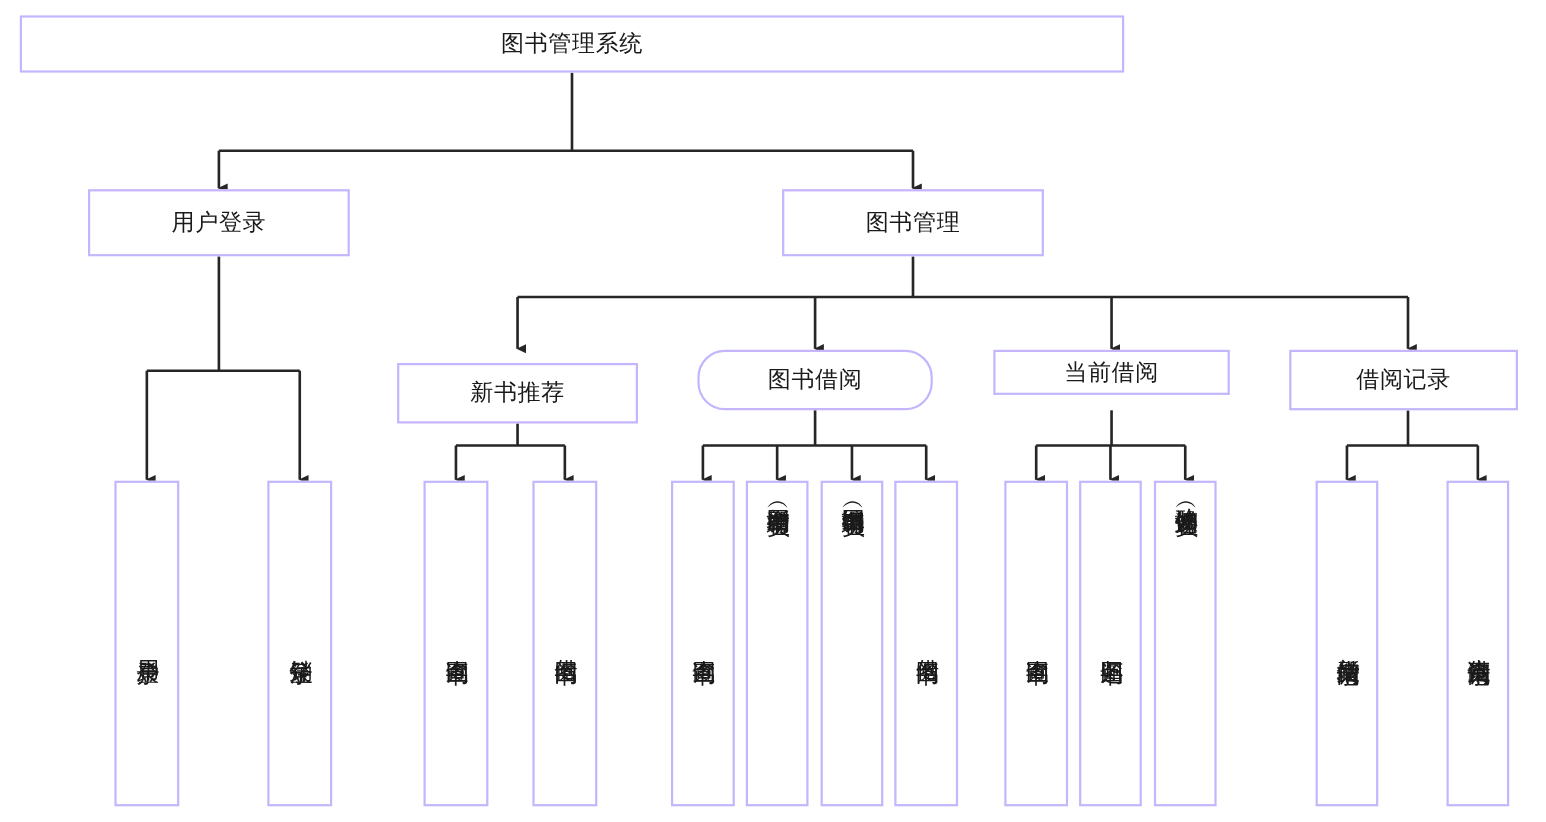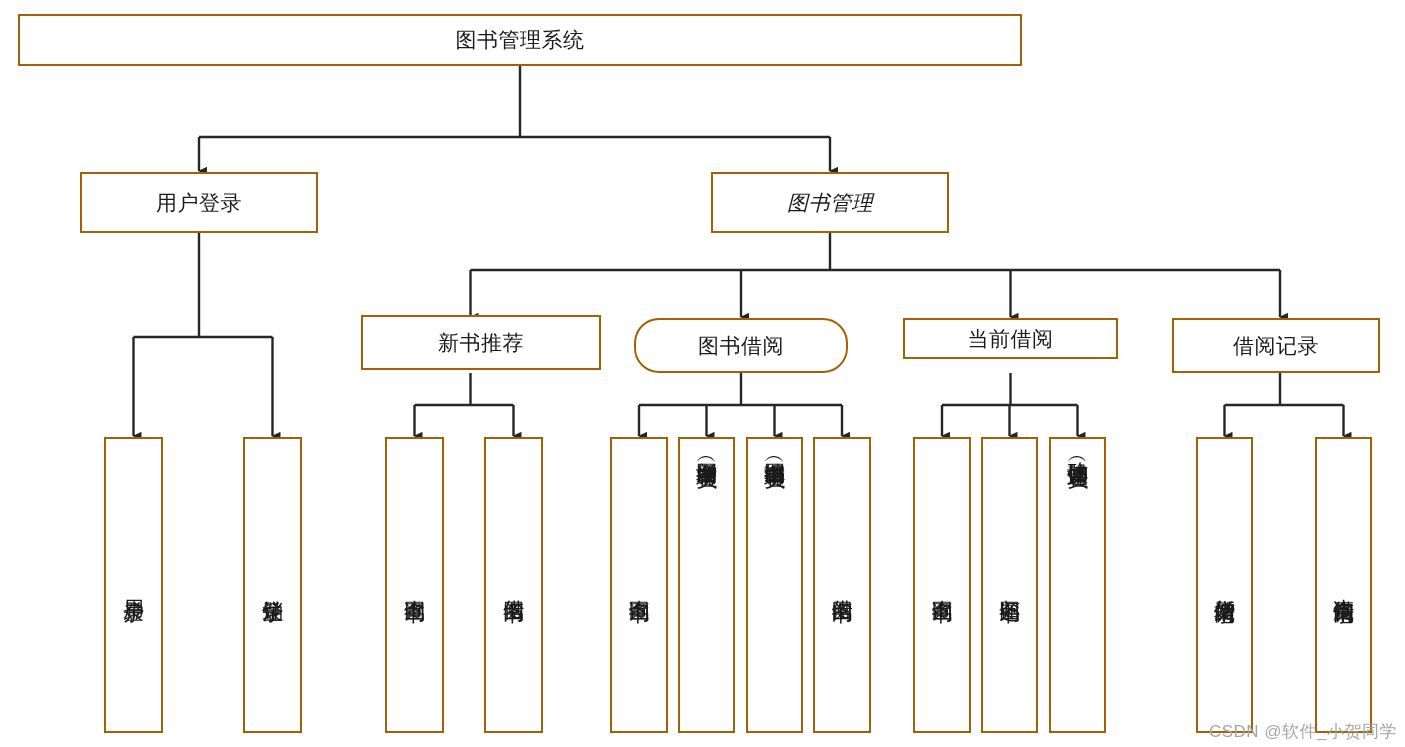--- a/index.html
+++ b/index.html
@@ -25,21 +25,21 @@
     position: absolute;
     left: 0;
     top: 0;
     width: 1405px;
     height: 747px;
     display: block;
   }
   .node-box {
     position: absolute;
     box-sizing: border-box;
-    border: 2px solid #a16207;
+    border: 2px solid #c4b5fd;
     background: #ffffff;
     display: flex;
     align-items: center;
     justify-content: center;
     color: #1a1a1a;
   }
   .node-box.horizontal {
     font-size: 21px;
     letter-spacing: 0.5px;
     line-height: 1.1;
@@ -125,24 +125,24 @@
       </g>
   </svg>
 
   <div id="node-layer">
       <div class="node-box horizontal" style="left: 18px; top: 14px; width: 1004px; height: 52px;">
         <span class="node-label">图书管理系统</span>
       </div>
       <div class="node-box horizontal" style="left: 80px; top: 172px; width: 238px; height: 61px;">
         <span class="node-label">用户登录</span>
       </div>
-      <div class="node-box horizontal" style="left: 711px; top: 172px; width: 238px; height: 61px; font-style: italic;">
+      <div class="node-box horizontal" style="left: 711px; top: 172px; width: 238px; height: 61px;">
         <span class="node-label">图书管理</span>
       </div>
-      <div class="node-box horizontal" style="left: 361px; top: 315px; width: 240px; height: 55px;">
+      <div class="node-box horizontal" style="left: 361px; top: 330px; width: 219px; height: 55px;">
         <span class="node-label">新书推荐</span>
       </div>
       <div class="node-box horizontal" style="left: 634px; top: 318px; width: 214px; height: 55px; border-radius: 25px;">
         <span class="node-label">图书借阅</span>
       </div>
       <div class="node-box horizontal" style="left: 903px; top: 318px; width: 215px; height: 41px;">
         <span class="node-label">当前借阅</span>
       </div>
       <div class="node-box horizontal" style="left: 1172px; top: 318px; width: 208px; height: 55px;">
         <span class="node-label">借阅记录</span>
@@ -181,15 +181,14 @@
         <span class="node-label">确认归还（管理员）</span>
       </div>
       <div class="node-box vertical" style="left: 1196px; top: 437px; width: 57px; height: 296px;">
         <span class="node-label">新增借阅记录</span>
       </div>
       <div class="node-box vertical" style="left: 1315px; top: 437px; width: 57px; height: 296px;">
         <span class="node-label">查询借阅记录</span>
       </div>
     </div>
 
-  <div id="watermark">CSDN @软件_小贺同学</div>
 
 </div>
 
 </body></html>

